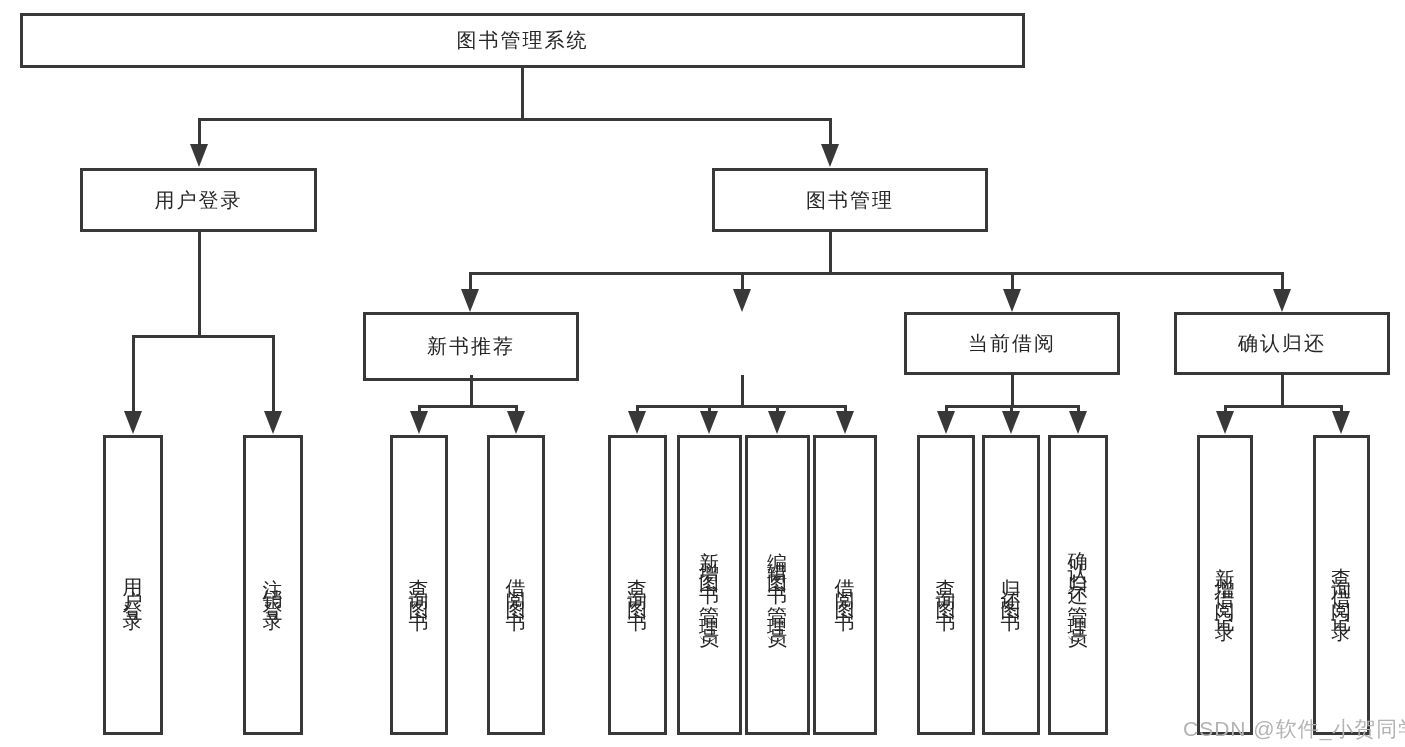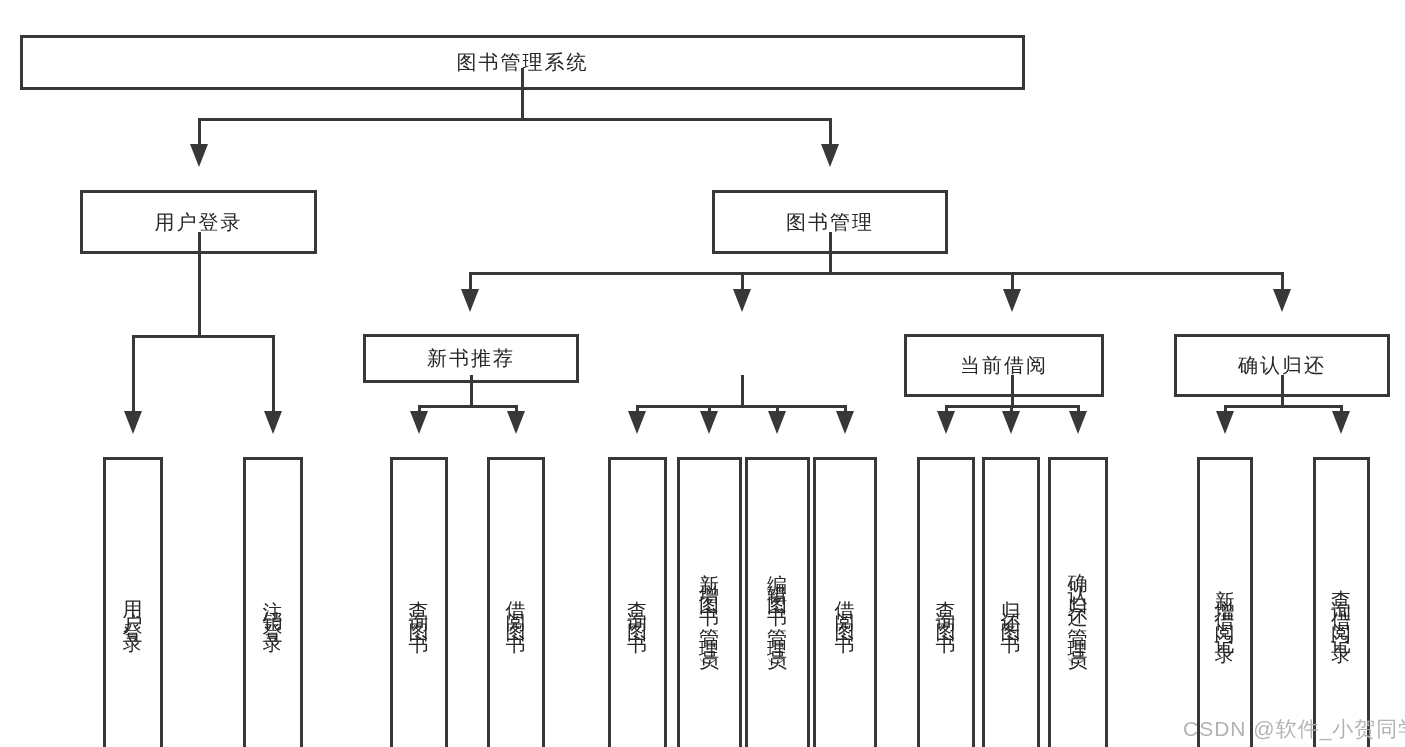--- a/index.html
+++ b/index.html
@@ -2,21 +2,21 @@
 <html><head>
 <meta charset="utf-8">
 <style>
   html,body{margin:0;padding:0;background:#fff;}
   .canvas{
     position:relative;width:1405px;height:747px;background:#ffffff;overflow:hidden;
     font-family:"Liberation Sans","DejaVu Sans",sans-serif;color:#262626;
   }
   .box{
     position:absolute;background:#ffffff;border:3px solid #383838;box-sizing:border-box;
-    display:flex;align-items:center;justify-content:center;margin-top:22px;
+    display:flex;align-items:center;justify-content:center;
   }
   .box span{font-size:20px;color:#262626;}
   .box.h span{letter-spacing:2px;white-space:nowrap;}
   .box.v span{
     writing-mode:vertical-rl;text-orientation:mixed;letter-spacing:11px;line-height:1;
     white-space:nowrap;
   }
   .hl{position:absolute;height:3px;background:#383838;}
   .vl{position:absolute;width:3px;background:#383838;}
   .arw{
@@ -34,28 +34,28 @@
 
 <div class="canvas">
 
   <div class="box h" style="left:20px;top:13px;width:1005px;height:55px;">
     <span>图书管理系统</span>
   </div>
 
   <div class="box h" style="left:80px;top:168px;width:237px;height:64px;">
     <span>用户登录</span>
   </div>
-  <div class="box h" style="left:712px;top:168px;width:236px;height:64px;">
+  <div class="box h" style="left:712px;top:168px;width:276px;height:64px;">
     <span>图书管理</span>
   </div>
 
-  <div class="box h" style="left:363px;top:312px;width:216px;height:49px;">
+  <div class="box h" style="left:363px;top:312px;width:216px;height:69px;">
     <span>新书推荐</span>
   </div>
-  <div class="box h" style="left:904px;top:312px;width:200px;height:63px;">
+  <div class="box h" style="left:904px;top:312px;width:216px;height:63px;">
     <span>当前借阅</span>
   </div>
   <div class="box h" style="left:1174px;top:312px;width:216px;height:63px;">
     <span>确认归还</span>
   </div>
 
   <div class="box v" style="left:103px;top:435px;width:60px;height:300px;">
     <span>用户登录</span>
   </div>
   <div class="box v" style="left:243px;top:435px;width:60px;height:300px;">

